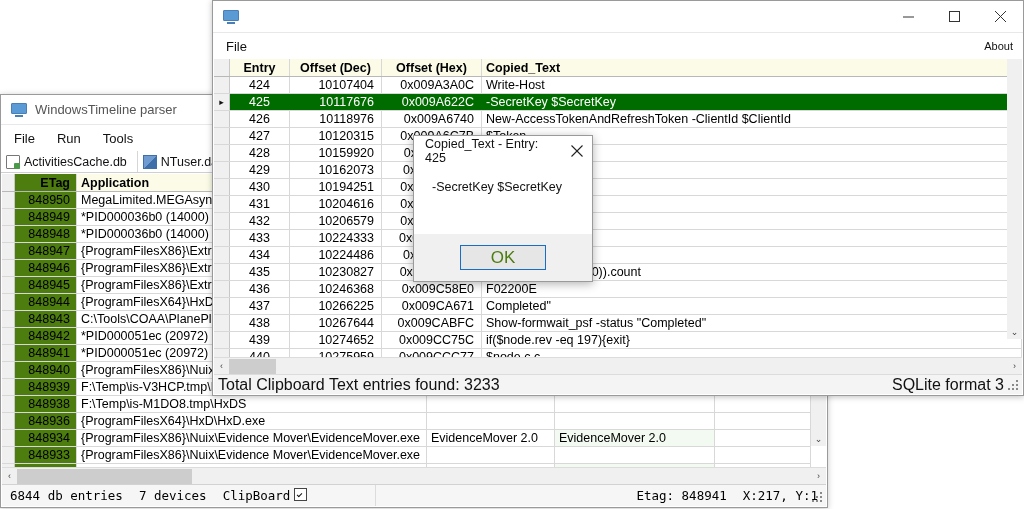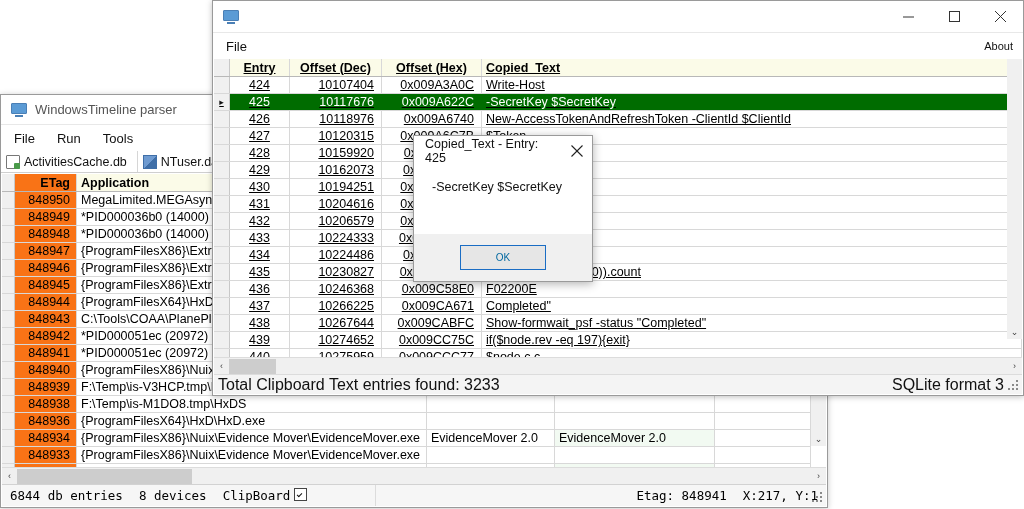--- a/index.html
+++ b/index.html
@@ -31,21 +31,21 @@
   .grid-row{display:flex;height:17px;box-sizing:border-box;border-bottom:1px solid #d8d8d8;font-size:12.5px;color:#000;align-items:center;white-space:nowrap;}
   .grid-head{background:#fbfbe8;font-weight:600;border-bottom:1px solid #b8b8b8;height:18px;}
   .cell{box-sizing:border-box;padding:0 4px;overflow:hidden;border-right:1px solid #d8d8d8;height:100%;display:flex;align-items:center;}
   .cell.r{justify-content:flex-end;padding-right:7px;}
   .cell.c{justify-content:center;}
   .selrow{background:#006c00;color:#ffffff;}
   .selrow .cell{border-right-color:#006c00;}
 
   
   #clipWin{left:212px;top:0px;width:812px;height:396px;box-shadow:0 1px 6px rgba(0,0,0,.25);}
-  #clipGrid{top:58px;bottom:38px;left:1px;right:1px;text-decoration:underline;}
+  #clipGrid{top:58px;bottom:38px;left:1px;right:1px;}
   .rowmark{width:16px;min-width:16px;background:#f0f0f0;border-right:1px solid #c8c8c8;display:flex;align-items:center;justify-content:center;font-size:9px;color:#222;height:100%;box-sizing:border-box;}
   .c-entry{width:60px;min-width:60px;}
   .c-dec{width:92px;min-width:92px;}
   .c-hex{width:100px;min-width:100px;}
   .c-txt{flex:1 1 auto;}
 
   .hscroll{position:absolute;left:1px;right:1px;height:17px;background:#f0f0f0;border-top:1px solid #dcdcdc;display:flex;align-items:center;box-sizing:border-box;}
   .hs-arrow{width:15px;height:15px;display:flex;align-items:center;justify-content:center;font-size:9px;color:#404040;}
   .hs-thumb{height:15px;background:#cdcdcd;}
   .vscroll{position:absolute;width:15px;background:#f0f0f0;display:flex;flex-direction:column;justify-content:space-between;align-items:center;box-sizing:border-box;}
@@ -60,41 +60,41 @@
   #parserWin{left:0px;top:94px;width:828px;height:414px;box-shadow:0 1px 6px rgba(0,0,0,.22);}
   #parserWin .titlebar{height:30px;}
   #parserWin .title-text{font-size:13px;}
   .tabstrip{height:22px;display:flex;align-items:stretch;background:#fff;border-bottom:1px solid #cfcfcf;box-sizing:border-box;}
   .tab{display:flex;align-items:center;gap:4px;font-size:12.5px;color:#111;padding:0 10px 0 5px;border-right:1px solid #d6d6d6;background:#fff;white-space:nowrap;}
   .tabico{width:12px;height:12px;position:relative;flex:0 0 auto;}
   .tabico.db{border:1px solid #777;background:#fff;border-radius:1px;}
   .tabico.db:after{content:"";position:absolute;right:-1px;bottom:-1px;width:6px;height:6px;background:#4a9a4a;border-radius:1px;}
   .tabico.nt{background:linear-gradient(135deg,#6f9bd1 0 50%,#3f6fa8 50% 100%);border:1px solid #3f6fa8;}
   #parserGrid{top:79px;bottom:39px;left:1px;right:16px;}
-  .p-etag{width:62px;min-width:62px;background:#f97316;justify-content:flex-end;padding-right:6px;}
+  .p-etag{width:62px;min-width:62px;background:#4d7c0f;justify-content:flex-end;padding-right:6px;}
   .p-app{width:350px;min-width:350px;}
   .p-c3{width:128px;min-width:128px;}
   .p-c4{width:160px;min-width:160px;}
   .p-c5{width:96px;min-width:96px;}
   .p-rowmark{width:13px;min-width:13px;background:#f0f0f0;border-right:1px solid #c8c8c8;height:100%;box-sizing:border-box;}
   .tinted{background:#f2faf2;}
   .pstatus{position:absolute;left:1px;right:1px;bottom:1px;height:22px;background:#f6f6f6;border-top:1px solid #d2d2d2;display:flex;align-items:center;
            font-family:"DejaVu Sans Mono","Liberation Mono",monospace;font-size:12.5px;color:#000;box-sizing:border-box;}
   .pstat-seg{padding:0 8px;white-space:nowrap;}
   .pstat-div{width:1px;height:100%;background:#dcdcdc;}
   .chk{display:inline-block;width:11px;height:11px;border:1px solid #444;position:relative;vertical-align:-1px;margin-left:4px;background:#fff;}
   .chk:after{content:"";position:absolute;left:2px;top:4px;width:4px;height:2px;border-left:1.6px solid #111;border-bottom:1.6px solid #111;transform:rotate(-45deg);}
 
   
   #dlg{position:absolute;left:413px;top:135px;width:180px;height:147px;background:#ffffff;border:1px solid #9a9a9a;box-shadow:0 2px 9px rgba(0,0,0,.30);box-sizing:border-box;z-index:50;}
   #dlg .dlg-title{height:30px;display:flex;align-items:center;padding-left:11px;font-size:12.5px;color:#111;box-sizing:border-box;}
   #dlg .dlg-close{margin-left:auto;width:30px;height:30px;display:flex;align-items:center;justify-content:center;}
   .dlg-body{height:70px;padding:14px 0 0 18px;font-size:12.5px;color:#111;box-sizing:border-box;}
   .dlg-foot{position:absolute;left:0;right:0;bottom:0;height:47px;background:#f0f0f0;display:flex;align-items:center;justify-content:center;box-sizing:border-box;}
-  .dlg-ok{width:86px;height:25px;background:#e6e6e6;border:1.6px solid #1a6dc4;display:flex;align-items:center;justify-content:center;font-size:10px;color:#0369a1;box-sizing:border-box;}
+  .dlg-ok{width:86px;height:25px;background:#e6e6e6;border:1.6px solid #1a6dc4;display:flex;align-items:center;justify-content:center;font-size:17px;color:#4d7c0f;box-sizing:border-box;}
 </style>
 </head>
 <body>
 
 <div id="root">
 
   <div class="window" id="parserWin">
 
     <div class="titlebar">
       <span class="title-ico">
@@ -277,21 +277,21 @@
     </div>
 
     <div class="hscroll" style="bottom:23px;">
       <span class="hs-arrow">‹</span>
       <span class="hs-thumb" style="width:175px;"></span>
       <span class="hs-arrow" style="margin-left:auto;">›</span>
     </div>
 
     <div class="pstatus">
       <span class="pstat-seg">6844 db entries</span>
-      <span class="pstat-seg">8 devices</span>
+      <span class="pstat-seg">7 devices</span>
       <span class="pstat-seg">
         <span>ClipBoard</span><span class="chk"></span>
       </span>
       <span class="pstat-div" style="margin-left:60px;"></span>
       <span class="pstat-seg" style="margin-left:auto;">Etag: 848941</span>
       <span class="pstat-seg">X:217, Y:1</span>
       <svg class="resize-grip" viewBox="0 0 12 12">
         <g fill="#8a8a8a">
             <rect x="8" y="8" width="2" height="2"></rect>
             <rect x="4" y="8" width="2" height="2"></rect>

